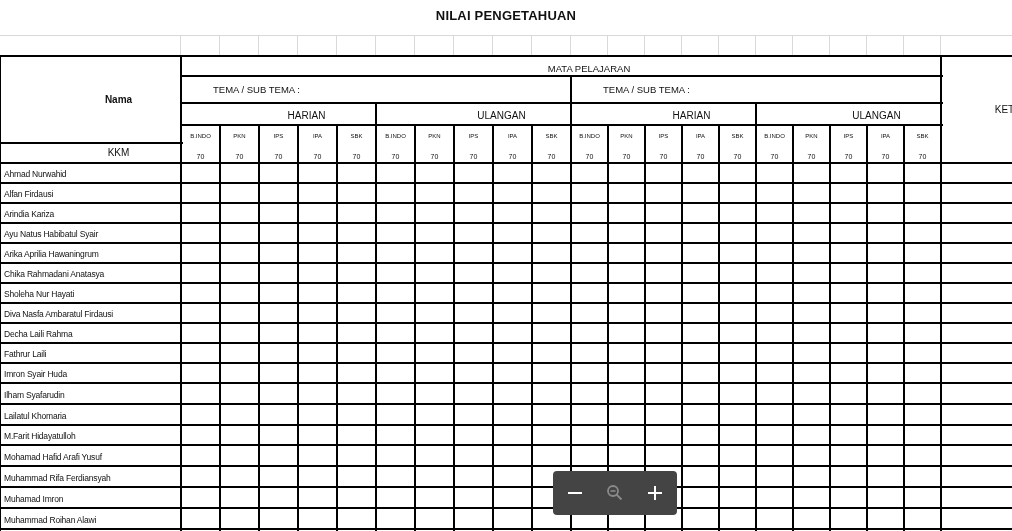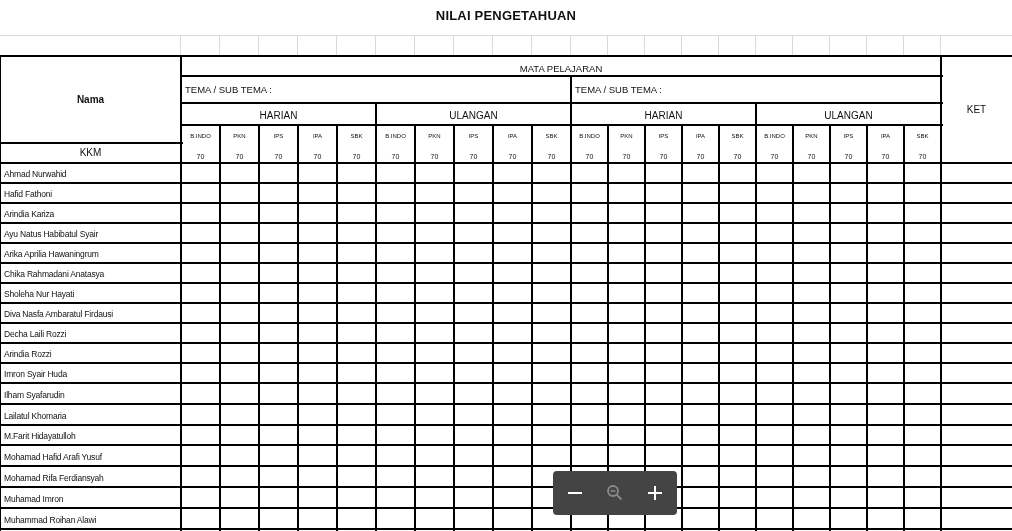--- a/index.html
+++ b/index.html
@@ -5,21 +5,21 @@
   html, body { margin:0; padding:0; background:#ffffff; }
   body { width:1012px; height:531px; position:relative; overflow:hidden;
          font-family:"Liberation Sans", "DejaVu Sans", sans-serif; color:#111; }
   .title { position:absolute; left:0; width:1012px; top:8px; text-align:center;
            font-weight:bold; font-size:13px; letter-spacing:0.2px; }
   .gridline-h { position:absolute; height:1px; background:#d9d9d9; }
   .gridline-v { position:absolute; width:1px; background:#d9d9d9; }
   .hline { position:absolute; height:1.5px; background:#000; }
   .vline { position:absolute; width:1.5px; background:#000; }
   .cell-text { position:absolute; white-space:nowrap; }
-  .hdr-big { font-size:10px; }
+  .hdr-big { font-size:10px;padding-left:28px; }
   .hdr-sm  { font-size:6px; text-align:center; }
   .kkm-val { font-size:7px; text-align:center; }
   .name    { font-size:8.5px; left:4px; letter-spacing:-0.2px; }
   .zoom-ctl { position:absolute; left:553px; top:471px; width:124px; height:44px;
               background:#444444; border-radius:4px; }
   .zoom-btn { position:absolute; top:0; height:44px; width:40px; color:#fff;
               display:flex; align-items:center; justify-content:center; cursor:pointer; }
 </style>
 </head>
 <body>
@@ -142,49 +142,49 @@
     <div class="cell-text kkm-val" style="left: 793px; width: 37px; top: 153px;">70</div>
     <div class="cell-text hdr-sm" style="left: 830px; width: 37px; top: 133px;">IPS</div>
     <div class="cell-text kkm-val" style="left: 830px; width: 37px; top: 153px;">70</div>
     <div class="cell-text hdr-sm" style="left: 867px; width: 37px; top: 133px;">IPA</div>
     <div class="cell-text kkm-val" style="left: 867px; width: 37px; top: 153px;">70</div>
     <div class="cell-text hdr-sm" style="left: 904px; width: 37px; top: 133px;">SBK</div>
     <div class="cell-text kkm-val" style="left: 904px; width: 37px; top: 153px;">70</div>
     <div class="" style="position: absolute; left: 0px; top: 163px; width: 1012px; height: 20px;"></div>
     <div class="cell-text name" style="top: 169px; text-align: center;">Ahmad Nurwahid</div>
     <div class="" style="position: absolute; left: 0px; top: 183px; width: 1012px; height: 20px;"></div>
-    <div class="cell-text name" style="top: 189px;">Hafid Fathoni</div>
+    <div class="cell-text name" style="top: 189px;">Alfan Firdausi</div>
     <div class="" style="position: absolute; left: 0px; top: 203px; width: 1012px; height: 20px;"></div>
     <div class="cell-text name" style="top: 209px;">Arindia Kariza</div>
     <div class="" style="position: absolute; left: 0px; top: 223px; width: 1012px; height: 20px;"></div>
     <div class="cell-text name" style="top: 229px;">Ayu Natus Habibatul Syair</div>
     <div class="" style="position: absolute; left: 0px; top: 243px; width: 1012px; height: 20px;"></div>
     <div class="cell-text name" style="top: 249px;">Arika Aprilia Hawaningrum</div>
     <div class="" style="position: absolute; left: 0px; top: 263px; width: 1012px; height: 20px;"></div>
     <div class="cell-text name" style="top: 269px; text-align: right;">Chika Rahmadani Anatasya</div>
     <div class="" style="position: absolute; left: 0px; top: 283px; width: 1012px; height: 20px;"></div>
     <div class="cell-text name" style="top: 289px;">Sholeha Nur Hayati</div>
     <div class="" style="position: absolute; left: 0px; top: 303px; width: 1012px; height: 20px;"></div>
     <div class="cell-text name" style="top: 309px;">Diva Nasfa Ambaratul Firdausi</div>
     <div class="" style="position: absolute; left: 0px; top: 323px; width: 1012px; height: 20px;"></div>
-    <div class="cell-text name" style="top: 329px;">Decha Laili Rozzi</div>
+    <div class="cell-text name" style="top: 329px;">Decha Laili Rahma</div>
     <div class="" style="position: absolute; left: 0px; top: 343px; width: 1012px; height: 20px;"></div>
-    <div class="cell-text name" style="top: 349px;">Arindia Rozzi</div>
+    <div class="cell-text name" style="top: 349px;">Fathrur Laili</div>
     <div class="" style="position: absolute; left: 0px; top: 363px; width: 1012px; height: 20px;"></div>
     <div class="cell-text name" style="top: 369px;">Imron Syair Huda</div>
     <div class="" style="position: absolute; left: 0px; top: 383px; width: 1012px; height: 21px;"></div>
     <div class="cell-text name" style="top: 390px;">Ilham Syafarudin</div>
     <div class="" style="position: absolute; left: 0px; top: 404px; width: 1012px; height: 21px;"></div>
     <div class="cell-text name" style="top: 411px; text-align: right;">Lailatul Khomaria</div>
     <div class="" style="position: absolute; left: 0px; top: 425px; width: 1012px; height: 20px;"></div>
     <div class="cell-text name" style="top: 431px;">M.Farit Hidayatulloh</div>
     <div class="" style="position: absolute; left: 0px; top: 445px; width: 1012px; height: 21px;"></div>
     <div class="cell-text name" style="top: 452px;">Mohamad Hafid Arafi Yusuf</div>
     <div class="" style="position: absolute; left: 0px; top: 466px; width: 1012px; height: 21px;"></div>
-    <div class="cell-text name" style="top: 473px;">Mohamad Rifa Ferdiansyah</div>
+    <div class="cell-text name" style="top: 473px;">Muhammad Rifa Ferdiansyah</div>
     <div class="" style="position: absolute; left: 0px; top: 487px; width: 1012px; height: 21px;"></div>
     <div class="cell-text name" style="top: 494px;">Muhamad Imron</div>
     <div class="" style="position: absolute; left: 0px; top: 508px; width: 1012px; height: 21px;"></div>
     <div class="cell-text name" style="top: 515px;">Muhammad Roihan Alawi</div>
   </div>
 
 <div class="zoom-ctl">
   <div class="zoom-btn" style="left:2px;">
     <svg width="16" height="16" viewBox="0 0 16 16">
         <rect x="1" y="7" width="14" height="2" fill="#ffffff"></rect>

